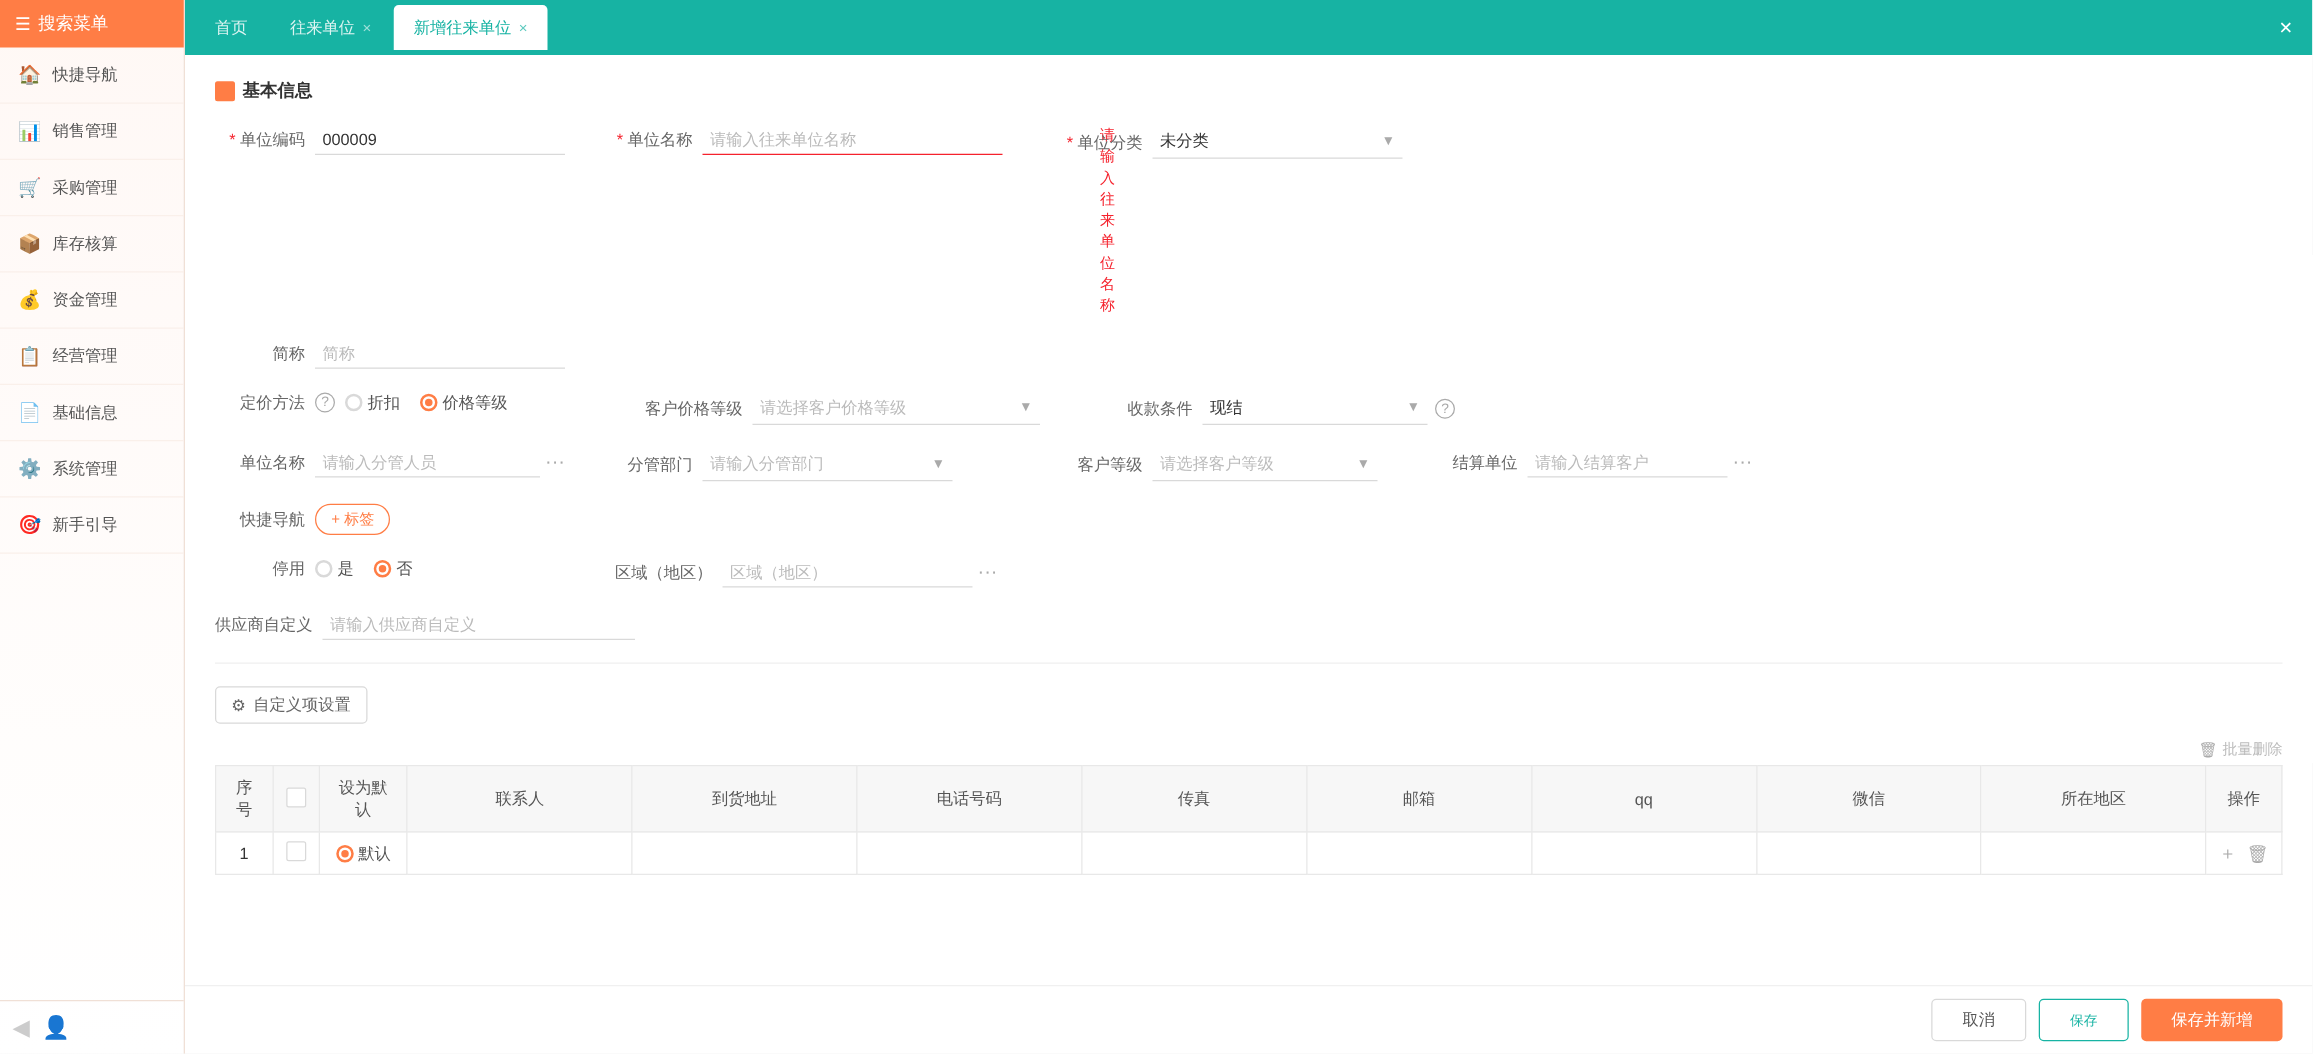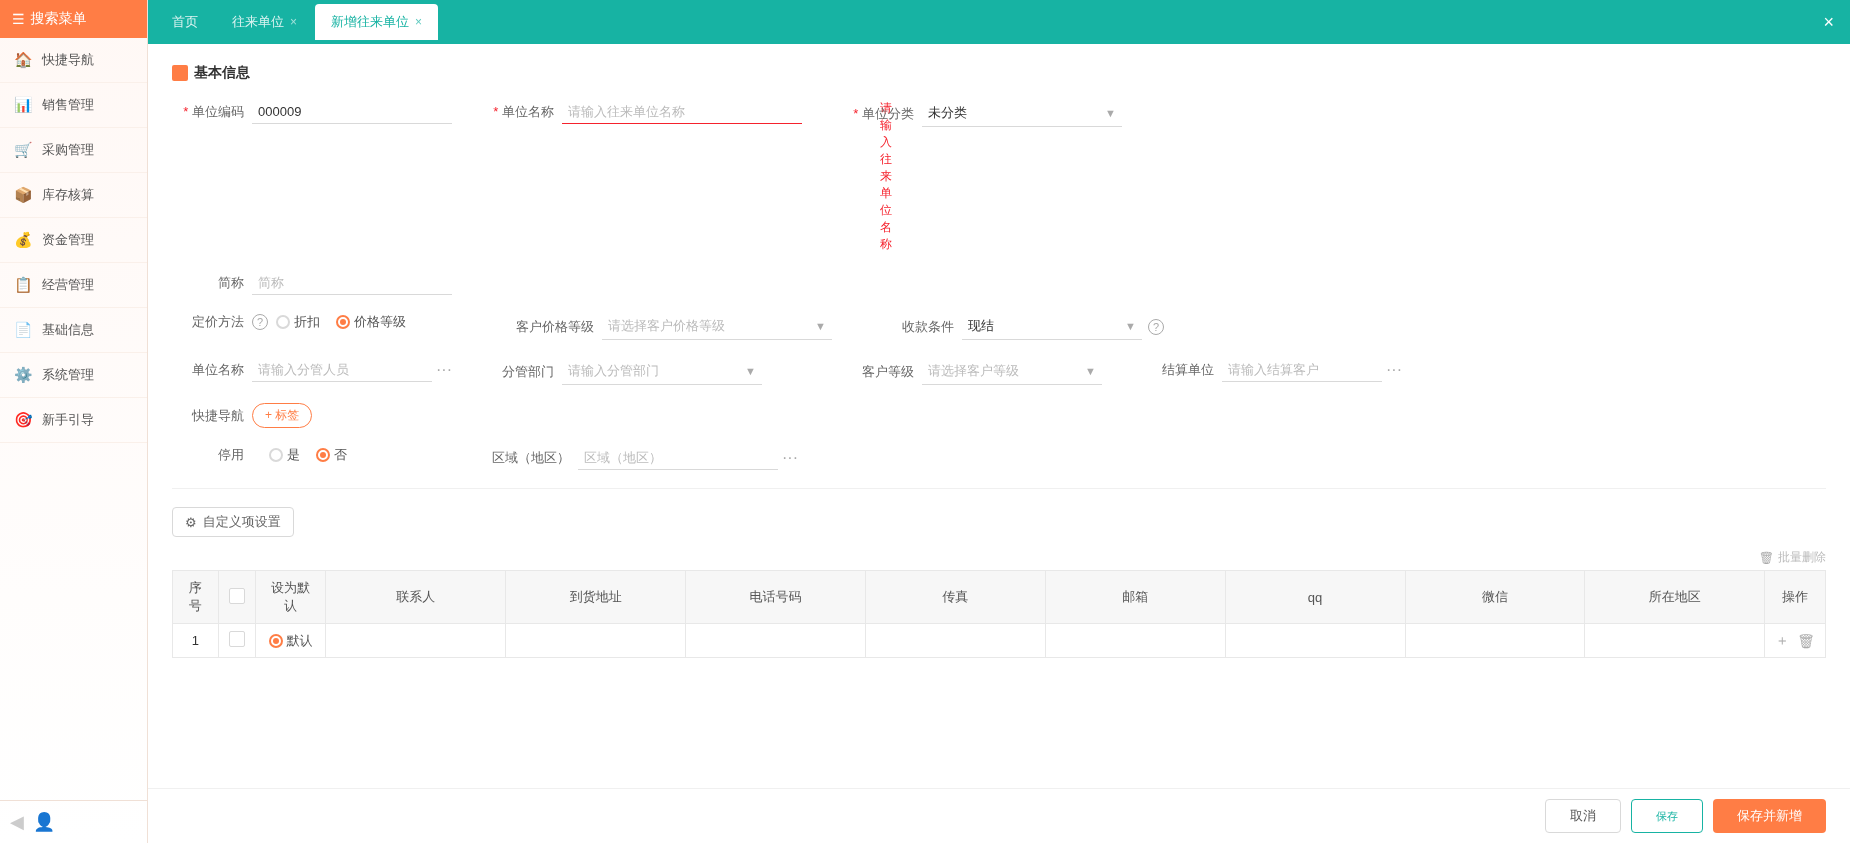--- a/index.html
+++ b/index.html
@@ -552,21 +552,21 @@
     <div class="form-row">
       <div class="form-field">
         <span class="form-label">快捷导航</span>
         <button class="tag-btn">
           <span>+ 标签</span>
         </button>
       </div>
     </div>
 
     <div class="form-row">
-      <div class="form-field" style="flex:0 0 320px;gap:17px;">
+      <div class="form-field" style="flex:0 0 320px;">
         <span class="form-label">停用</span>
         <div class="radio-group">
           <label class="radio-item">
             <div class="radio-circle"></div>
             <span>是</span>
           </label>
           <label class="radio-item">
             <div class="radio-circle checked">
               <div class="radio-dot"></div>
             </div>
@@ -574,20 +574,26 @@
           </label>
         </div>
       </div>
       <div class="form-field" style="flex:0 0 360px;">
         <span class="form-label" style="min-width:80px;">区域（地区）</span>
         <input class="form-input" type="text" style="width: 200px;" placeholder="区域（地区）">
         <span class="more-dots">···</span>
       </div>
     </div>
 
+    <div class="form-row">
+      <div class="form-field">
+        <span class="form-label">供应商自定义</span>
+        <input class="form-input" type="text" style="width: 250px;" placeholder="请输入供应商自定义">
+      </div>
+    </div>
 
     <hr class="form-divider">
 
     <button class="custom-settings-btn">
       <span>⚙</span>
       <span>自定义项设置</span>
     </button>
 
     <div class="batch-delete">
       <span style="font-size:12px;">🗑</span>

